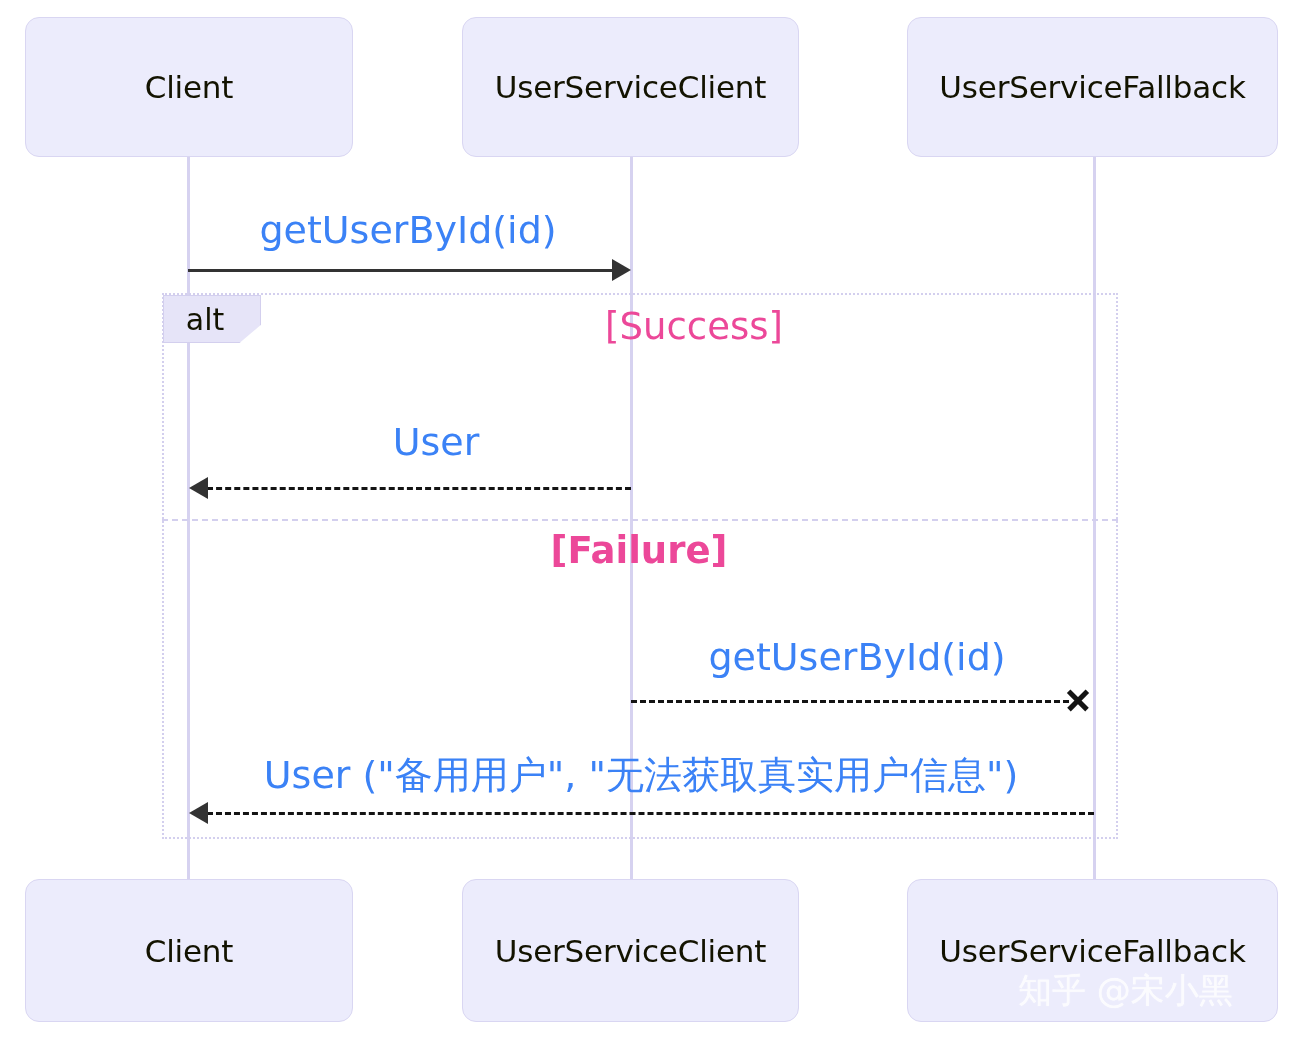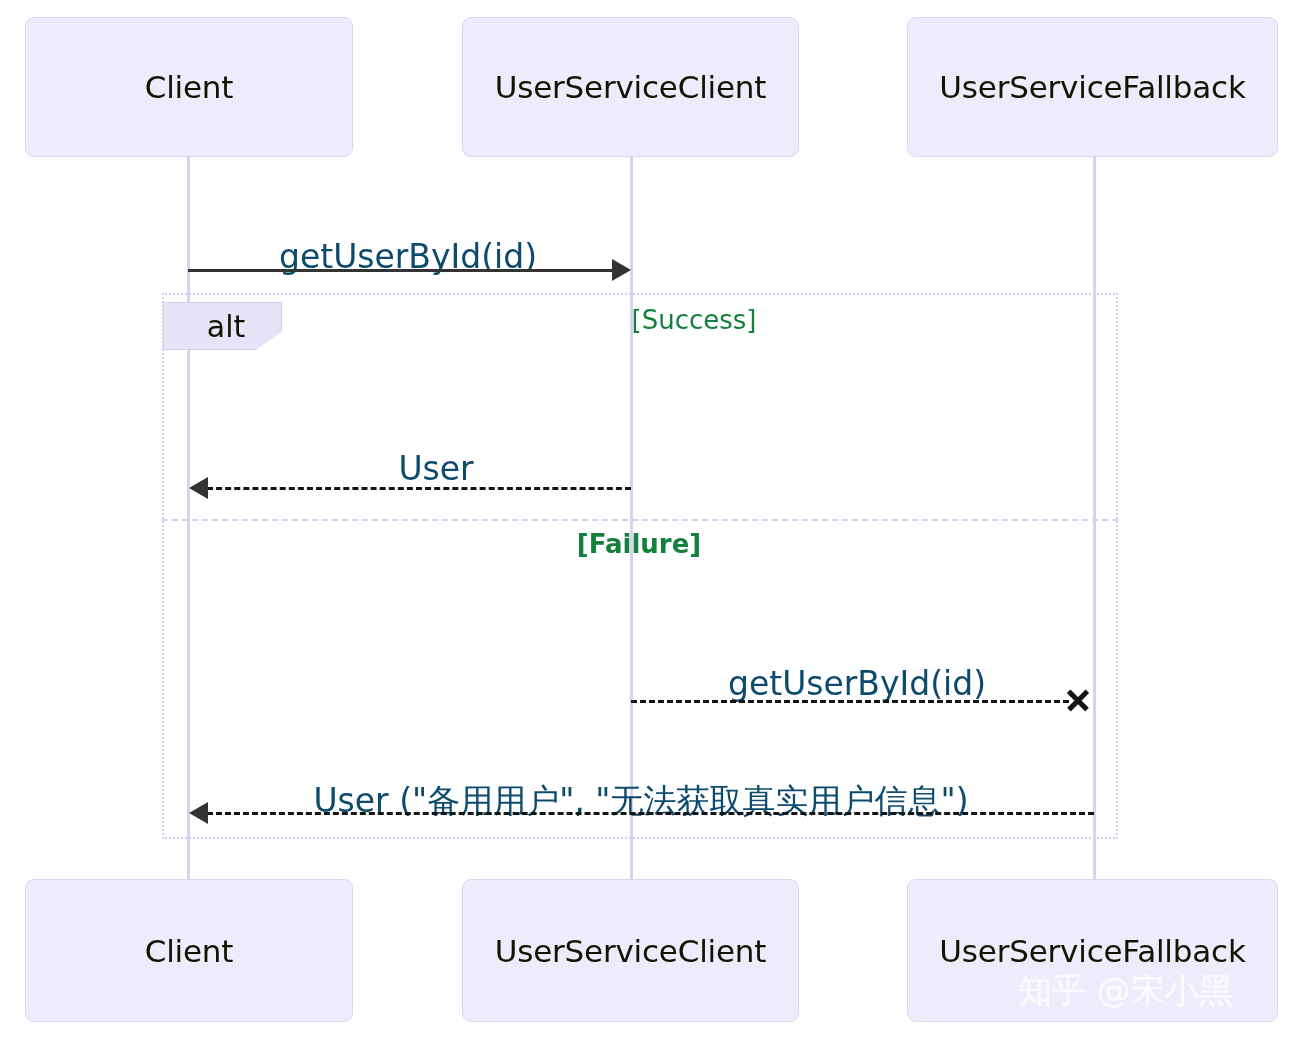--- a/index.html
+++ b/index.html
@@ -15,21 +15,21 @@
     width: 1299px;
     height: 1041px;
     background: #ffffff;
     overflow: hidden;
   }
   .actor-box {
     position: absolute;
     box-sizing: border-box;
     background: #ececfc;
     border: 1.6px solid #d9d6f2;
-    border-radius: 9px;
+    border-radius: 14px;
     display: flex;
     align-items: center;
     justify-content: center;
   }
   .actor-label {
     font-size: 31px;
     color: #131300;
     font-family: "DejaVu Sans", "Liberation Sans", sans-serif;
     letter-spacing: -0.2px;
     white-space: nowrap;
@@ -60,32 +60,31 @@
     -webkit-clip-path: polygon(0 0, 100% 0, 100% 62%, 78% 100%, 0 100%);
     clip-path: polygon(0 0, 100% 0, 100% 62%, 78% 100%, 0 100%);
   }
   .alt-tag-label {
     font-size: 30px;
     color: #131300;
     padding-right: 14px;
   }
   .cond-label {
     position: absolute;
-    font-size: 26px;
-    color: #15803d;
+    font-size: 37px;
+    color: #ec4899;
     white-space: nowrap;
     transform: translateX(-50%);
   }
   .msg-label {
     position: absolute;
-    font-size: 33px;
-    color: #0c4a6e;
+    font-size: 38px;
+    color: #3b82f6;
     white-space: nowrap;
     transform: translateX(-50%);
-    margin-top: 29px;
   }
   .msg-line-solid {
     position: absolute;
     height: 0;
     border-top: 3px solid #333333;
   }
   .msg-line-dashed {
     position: absolute;
     height: 0;
     border-top: 3px dashed #141414;
@@ -149,21 +148,21 @@
   </div>
 
   <div class="lifeline" style="left:187px; top:157px; height:722px;"></div>
   <div class="lifeline" style="left:630px; top:157px; height:722px;"></div>
   <div class="lifeline" style="left:1093px; top:157px; height:722px;"></div>
 
   <div class="alt-frame" style="left:162px; top:293px; width:956px; height:546px;"></div>
 
   <div class="alt-divider" style="left:162px; top:519px; width:956px;"></div>
 
-  <div class="alt-tag" style="left:163px; top:302px; width:96px; height:46px;padding-left:21px;">
+  <div class="alt-tag" style="left:163px; top:295px; width:96px; height:46px;">
     <span class="alt-tag-label">alt</span>
   </div>
 
   <div class="cond-label" style="left:694px; top:305px;">[Success]</div>
 
   <div class="cond-label" style="left:639px; top:529px;font-weight:bold;">[Failure]</div>
 
   <div class="msg-label" style="left:408px; top:208px;">getUserById(id)</div>
   <div class="msg-line-solid" style="left:188px; top:269px; width:427px;"></div>
   <div class="arrowhead-right" style="left:612px; top:259px;"></div>

